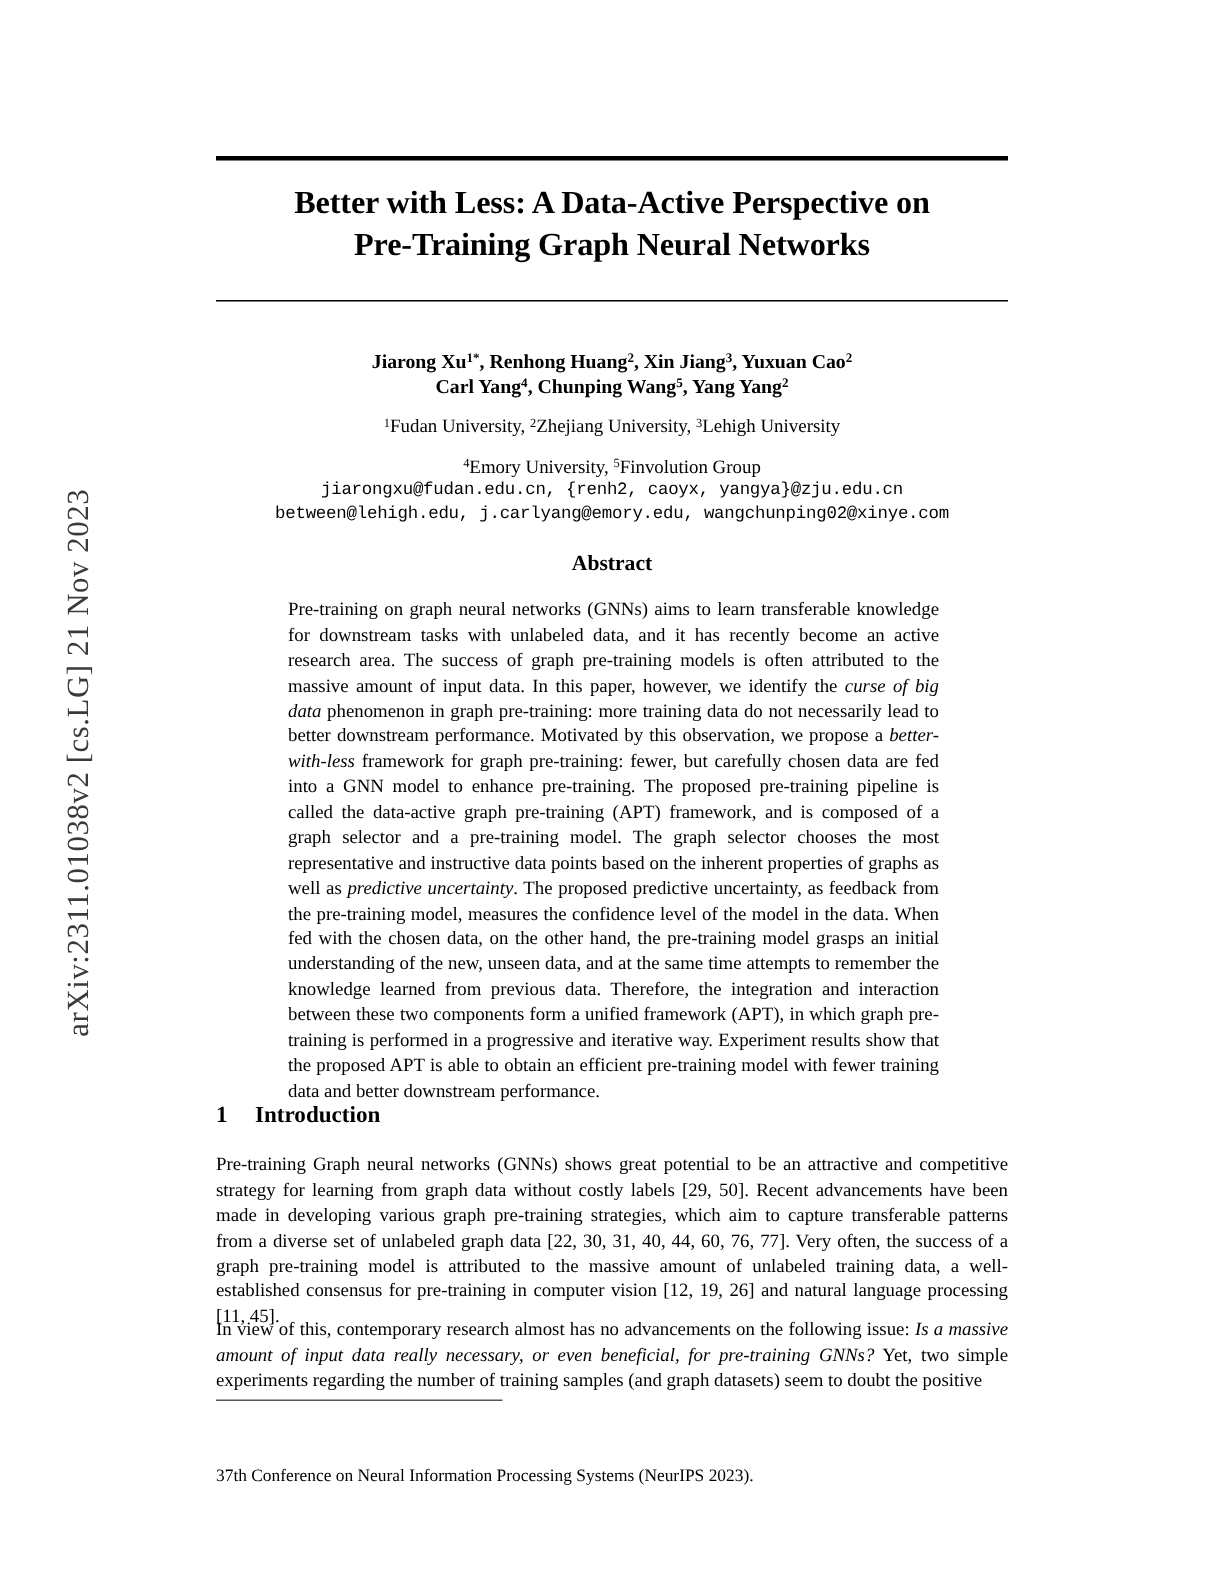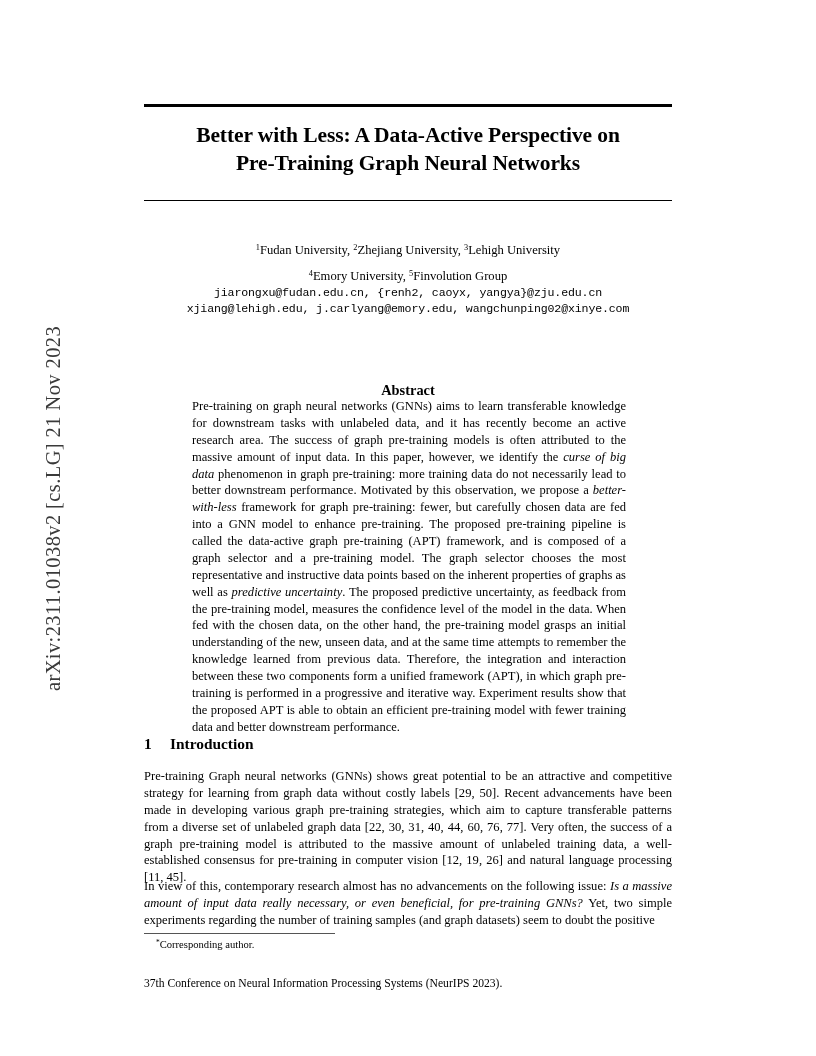--- a/index.html
+++ b/index.html
@@ -93,21 +93,21 @@
   }
   sup {
     font-size: 0.66em;
     vertical-align: 0.44em;
     line-height: 0;
   }
 
   
   #abstract-heading {
     position: absolute;
-    left: 0; top: 382px;
+    left: 0; top: 368px;
     width: 528px;
     text-align: center;
     font-size: 14.4px;
     font-weight: bold;
   }
   #abstract-body {
     position: absolute;
     left: 48px; top: 398px;
     width: 434px;
     font-size: 12.55px;
@@ -179,36 +179,35 @@
   <div class="rule-thick"></div>
 
   <div id="title">
     <span>Better with Less: A Data-Active Perspective on</span><br>
     <span>Pre-Training Graph Neural Networks</span>
   </div>
 
   <div class="rule-thin"></div>
 
   <div id="authors">
+    <div class="author-line">Jiarong Xu<sup>1*</sup>, Renhong Huang<sup>2</sup>, Xin Jiang<sup>3</sup>, Yuxuan Cao<sup>2</sup></div>
+    <div class="author-line">Carl Yang<sup>4</sup>, Chunping Wang<sup>5</sup>, Yang Yang<sup>2</sup></div>
     <div class="affil-line"><sup>1</sup>Fudan University, <sup>2</sup>Zhejiang University, <sup>3</sup>Lehigh University</div>
     <div class="affil-line"><sup>4</sup>Emory University, <sup>5</sup>Finvolution Group</div>
     <div class="email-line">jiarongxu@fudan.edu.cn, {renh2, caoyx, yangya}@zju.edu.cn</div>
-    <div class="email-line">xjiang@lehigh.edu, j.carlyang@emory.edu, wangchunping02@xinye.com</div>
+    <div class="email-line">between@lehigh.edu, j.carlyang@emory.edu, wangchunping02@xinye.com</div>
   </div>
 
   <div id="abstract-heading">Abstract</div>
   <div id="abstract-body"><span>Pre-training on graph neural networks (GNNs) aims to learn transferable knowledge for downstream tasks with unlabeled data, and it has recently become an active research area. The success of graph pre-training models is often attributed to the massive amount of input data. In this paper, however, we identify the </span><i>curse of big data</i><span> phenomenon in graph pre-training: more training data do not necessarily lead to better downstream performance. Motivated by this observation, we propose a </span><i>better-with-less</i><span> framework for graph pre-training: fewer, but carefully chosen data are fed into a GNN model to enhance pre-training. The proposed pre-training pipeline is called the data-active graph pre-training (APT) framework, and is composed of a graph selector and a pre-training model. The graph selector chooses the most representative and instructive data points based on the inherent properties of graphs as well as </span><i>predictive uncertainty</i><span>. The proposed predictive uncertainty, as feedback from the pre-training model, measures the confidence level of the model in the data. When fed with the chosen data, on the other hand, the pre-training model grasps an initial understanding of the new, unseen data, and at the same time attempts to remember the knowledge learned from previous data. Therefore, the integration and interaction between these two components form a unified framework (APT), in which graph pre-training is performed in a progressive and iterative way. Experiment results show that the proposed APT is able to obtain an efficient pre-training model with fewer training data and better downstream performance.</span></div>
 
   <div id="sec-intro">
     <span class="num">1</span><span>Introduction</span>
   </div>
 
   <div id="intro-p1"><span>Pre-training Graph neural networks (GNNs) shows great potential to be an attractive and competitive strategy for learning from graph data without costly labels [29, 50]. Recent advancements have been made in developing various graph pre-training strategies, which aim to capture transferable patterns from a diverse set of unlabeled graph data [22, 30, 31, 40, 44, 60, 76, 77]. Very often, the success of a graph pre-training model is attributed to the massive amount of unlabeled training data, a well-established consensus for pre-training in computer vision [12, 19, 26] and natural language processing [11, 45].</span></div>
   <div id="intro-p2"><span>In view of this, contemporary research almost has no advancements on the following issue: </span><i>Is a massive amount of input data really necessary, or even beneficial, for pre-training GNNs?</i><span> Yet, two simple experiments regarding the number of training samples (and graph datasets) seem to doubt the positive</span></div>
 
   <div id="footnote-rule"></div>
-  <div id="footnote">
-    <sup>*</sup><span>Corresponding author.</span>
-  </div>
 
   <div id="conference">37th Conference on Neural Information Processing Systems (NeurIPS 2023).</div>
 
 </div>
 
 </body></html>

